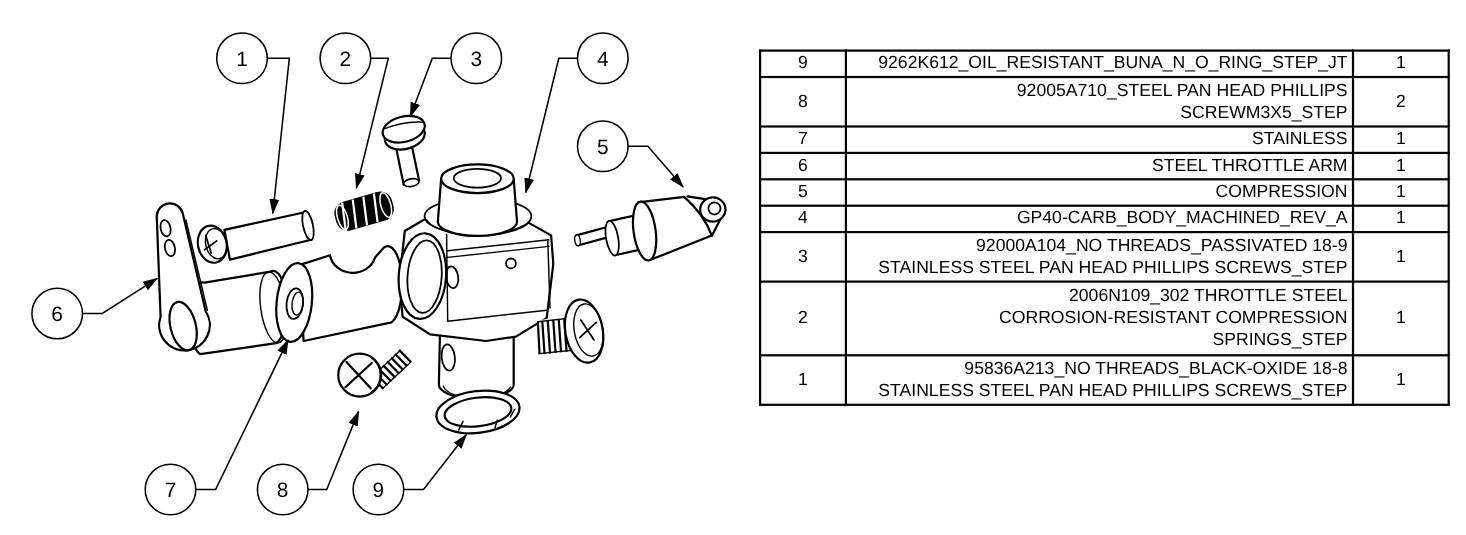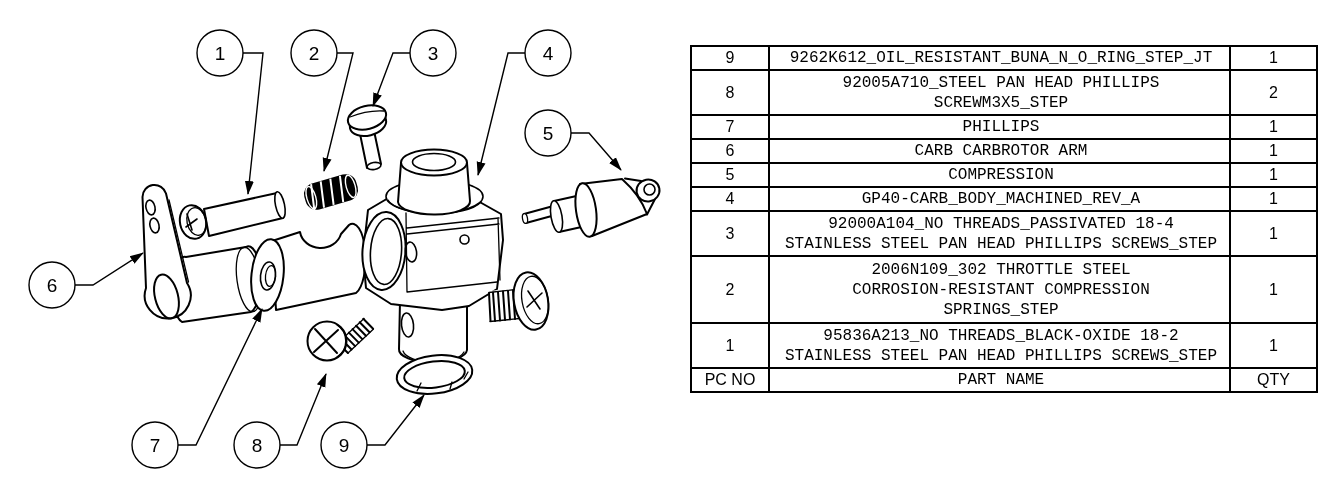--- a/index.html
+++ b/index.html
@@ -20,21 +20,21 @@
   .balloon text   { font-family:"Liberation Sans", sans-serif; font-size:19px;
                     fill:#000; text-anchor:middle; }
   .wline { stroke:#ffffff; stroke-width:2; fill:none; }
 
   
   table.bom { position:absolute; left:690px; top:45px; width:626px;
               border-collapse:collapse; table-layout:fixed; background:#fff; }
   table.bom td { border:2px solid #000; font-size:16px; line-height:20px;
                  vertical-align:middle; overflow:hidden; }
   table.bom td.num  { text-align:center; }
-  table.bom td.name { text-align:center; padding:1px 4px 1px 7px; white-space:pre;font-family:Liberation Mono, monospace; }
+  table.bom td.name { text-align:right; padding:1px 4px 1px 7px; white-space:pre; }
 </style>
 </head>
 <body>
 
 <div class="page">
 
   <svg class="diagram" width="690" height="486" viewBox="0 0 690 486">
     <defs>
       <marker id="arrow" markerUnits="userSpaceOnUse" markerWidth="15" markerHeight="12" refX="13" refY="6" orient="auto">
         <path d="M 0,1.5 L 14,6 L 0,10.5 Z" fill="#000"></path>
@@ -199,57 +199,52 @@
         <td class="num">1</td>
       </tr>
       <tr style="height:45px">
         <td class="num">8</td>
         <td class="name">92005A710_STEEL PAN HEAD PHILLIPS
 SCREWM3X5_STEP</td>
         <td class="num">2</td>
       </tr>
       <tr style="height:24px">
         <td class="num">7</td>
-        <td class="name">PHILLIPS</td>
+        <td class="name">STAINLESS</td>
         <td class="num">1</td>
       </tr>
       <tr style="height:24px">
         <td class="num">6</td>
-        <td class="name">CARB CARBROTOR ARM</td>
+        <td class="name">STEEL THROTTLE ARM</td>
         <td class="num">1</td>
       </tr>
       <tr style="height:24px">
         <td class="num">5</td>
         <td class="name">COMPRESSION</td>
         <td class="num">1</td>
       </tr>
       <tr style="height:24px">
         <td class="num">4</td>
         <td class="name">GP40-CARB_BODY_MACHINED_REV_A</td>
         <td class="num">1</td>
       </tr>
       <tr style="height:45px">
         <td class="num">3</td>
-        <td class="name">92000A104_NO THREADS_PASSIVATED 18-4
+        <td class="name">92000A104_NO THREADS_PASSIVATED 18-9
 STAINLESS STEEL PAN HEAD PHILLIPS SCREWS_STEP</td>
         <td class="num">1</td>
       </tr>
       <tr style="height:67px">
         <td class="num">2</td>
         <td class="name">2006N109_302 THROTTLE STEEL
 CORROSION-RESISTANT COMPRESSION
 SPRINGS_STEP</td>
         <td class="num">1</td>
       </tr>
       <tr style="height:45px">
         <td class="num">1</td>
-        <td class="name">95836A213_NO THREADS_BLACK-OXIDE 18-2
+        <td class="name">95836A213_NO THREADS_BLACK-OXIDE 18-8
 STAINLESS STEEL PAN HEAD PHILLIPS SCREWS_STEP</td>
         <td class="num">1</td>
-      </tr>
-      <tr style="height:22px">
-        <td class="num">PC NO</td>
-        <td class="name">PART NAME</td>
-        <td class="num">QTY</td>
       </tr>
     </tbody>
   </table>
 </div>
 
 </body></html>

